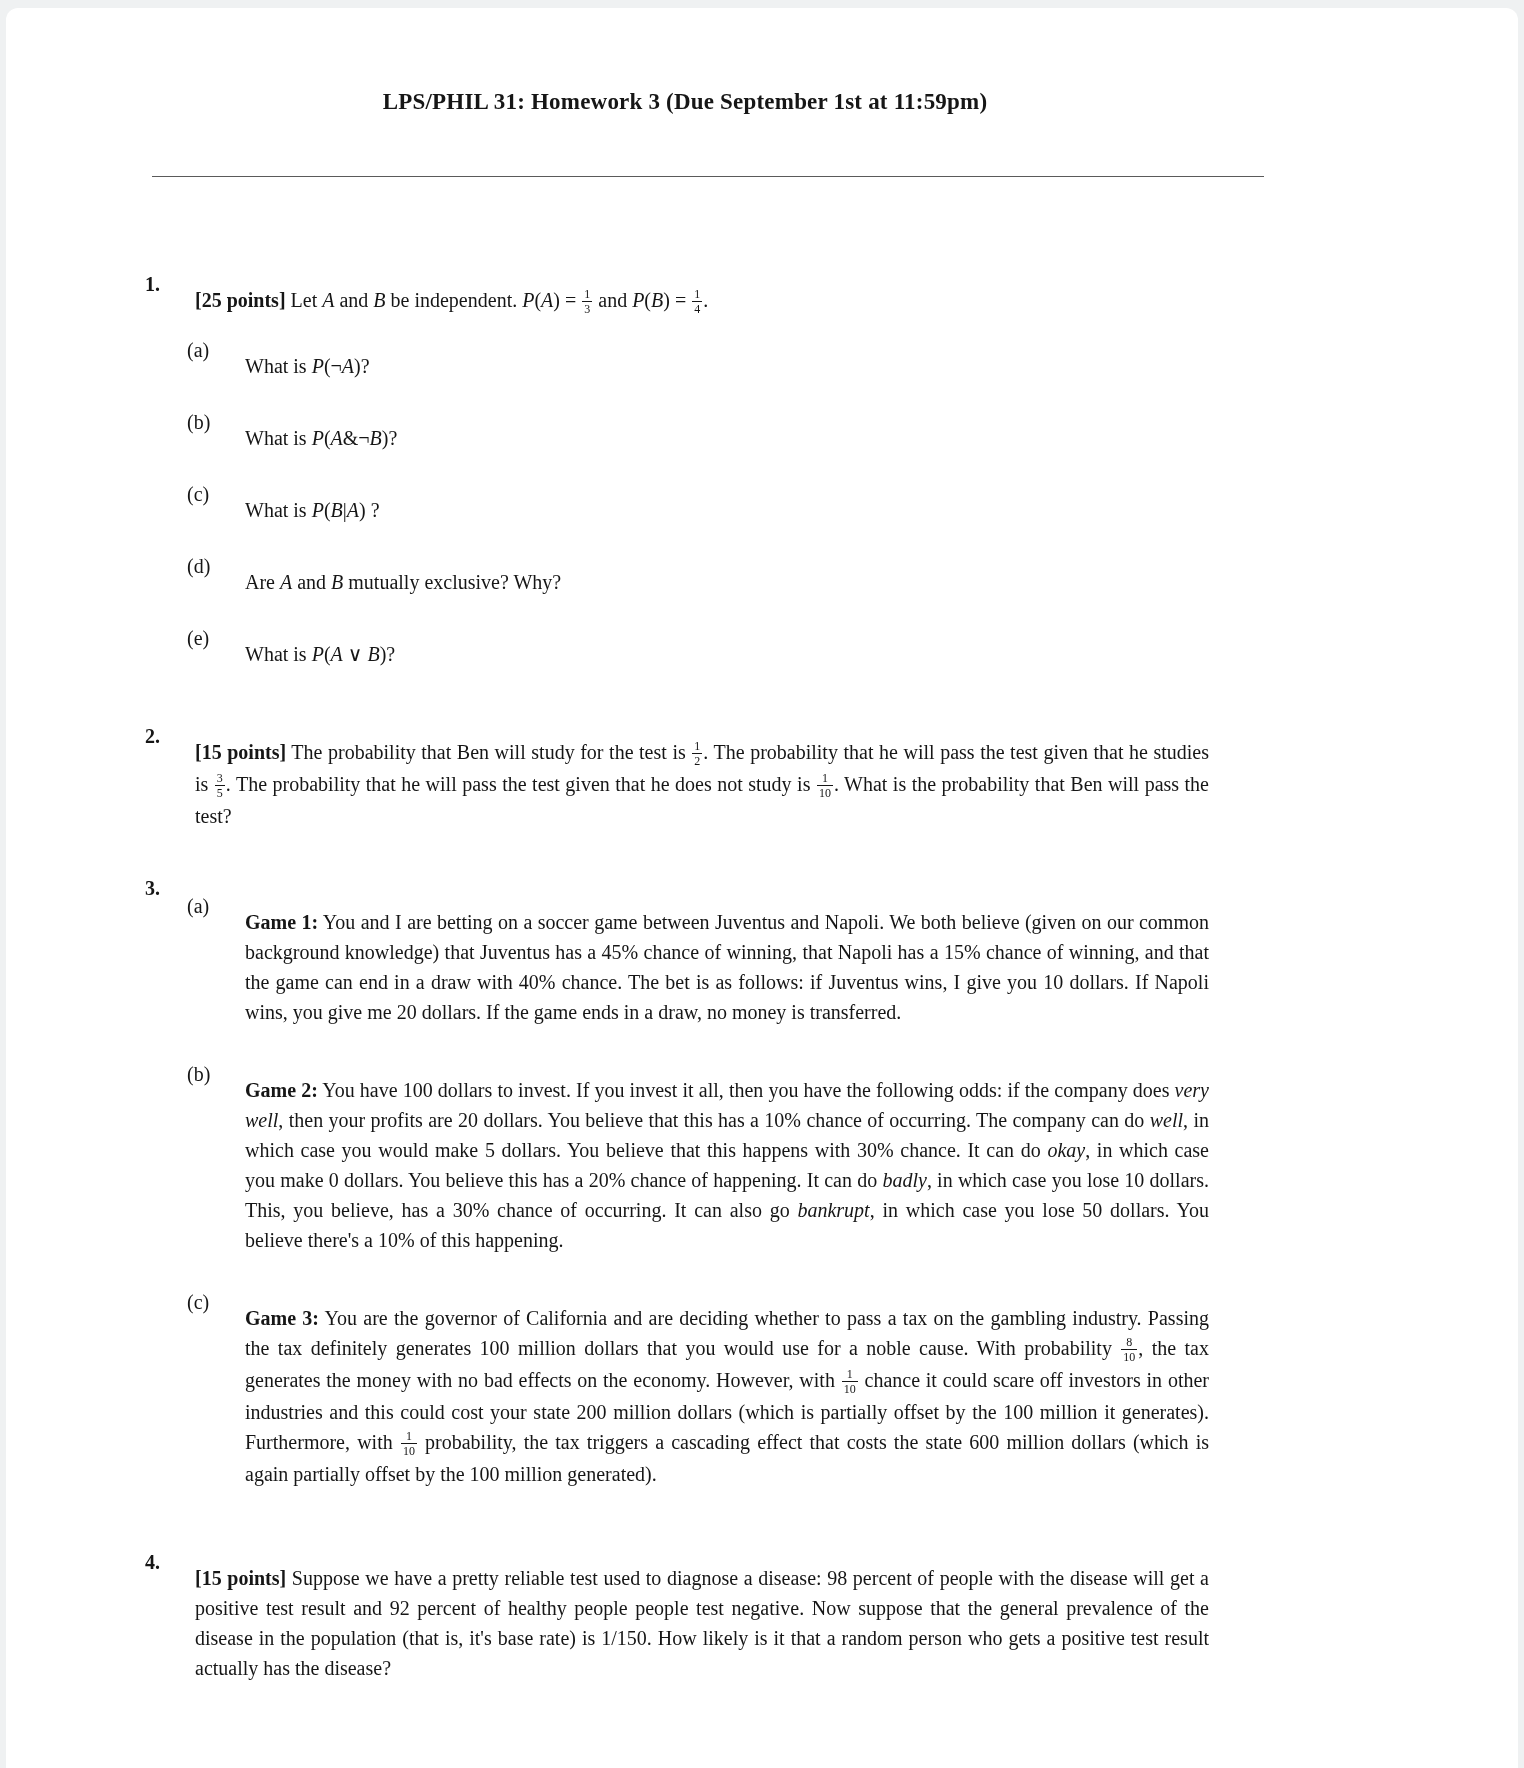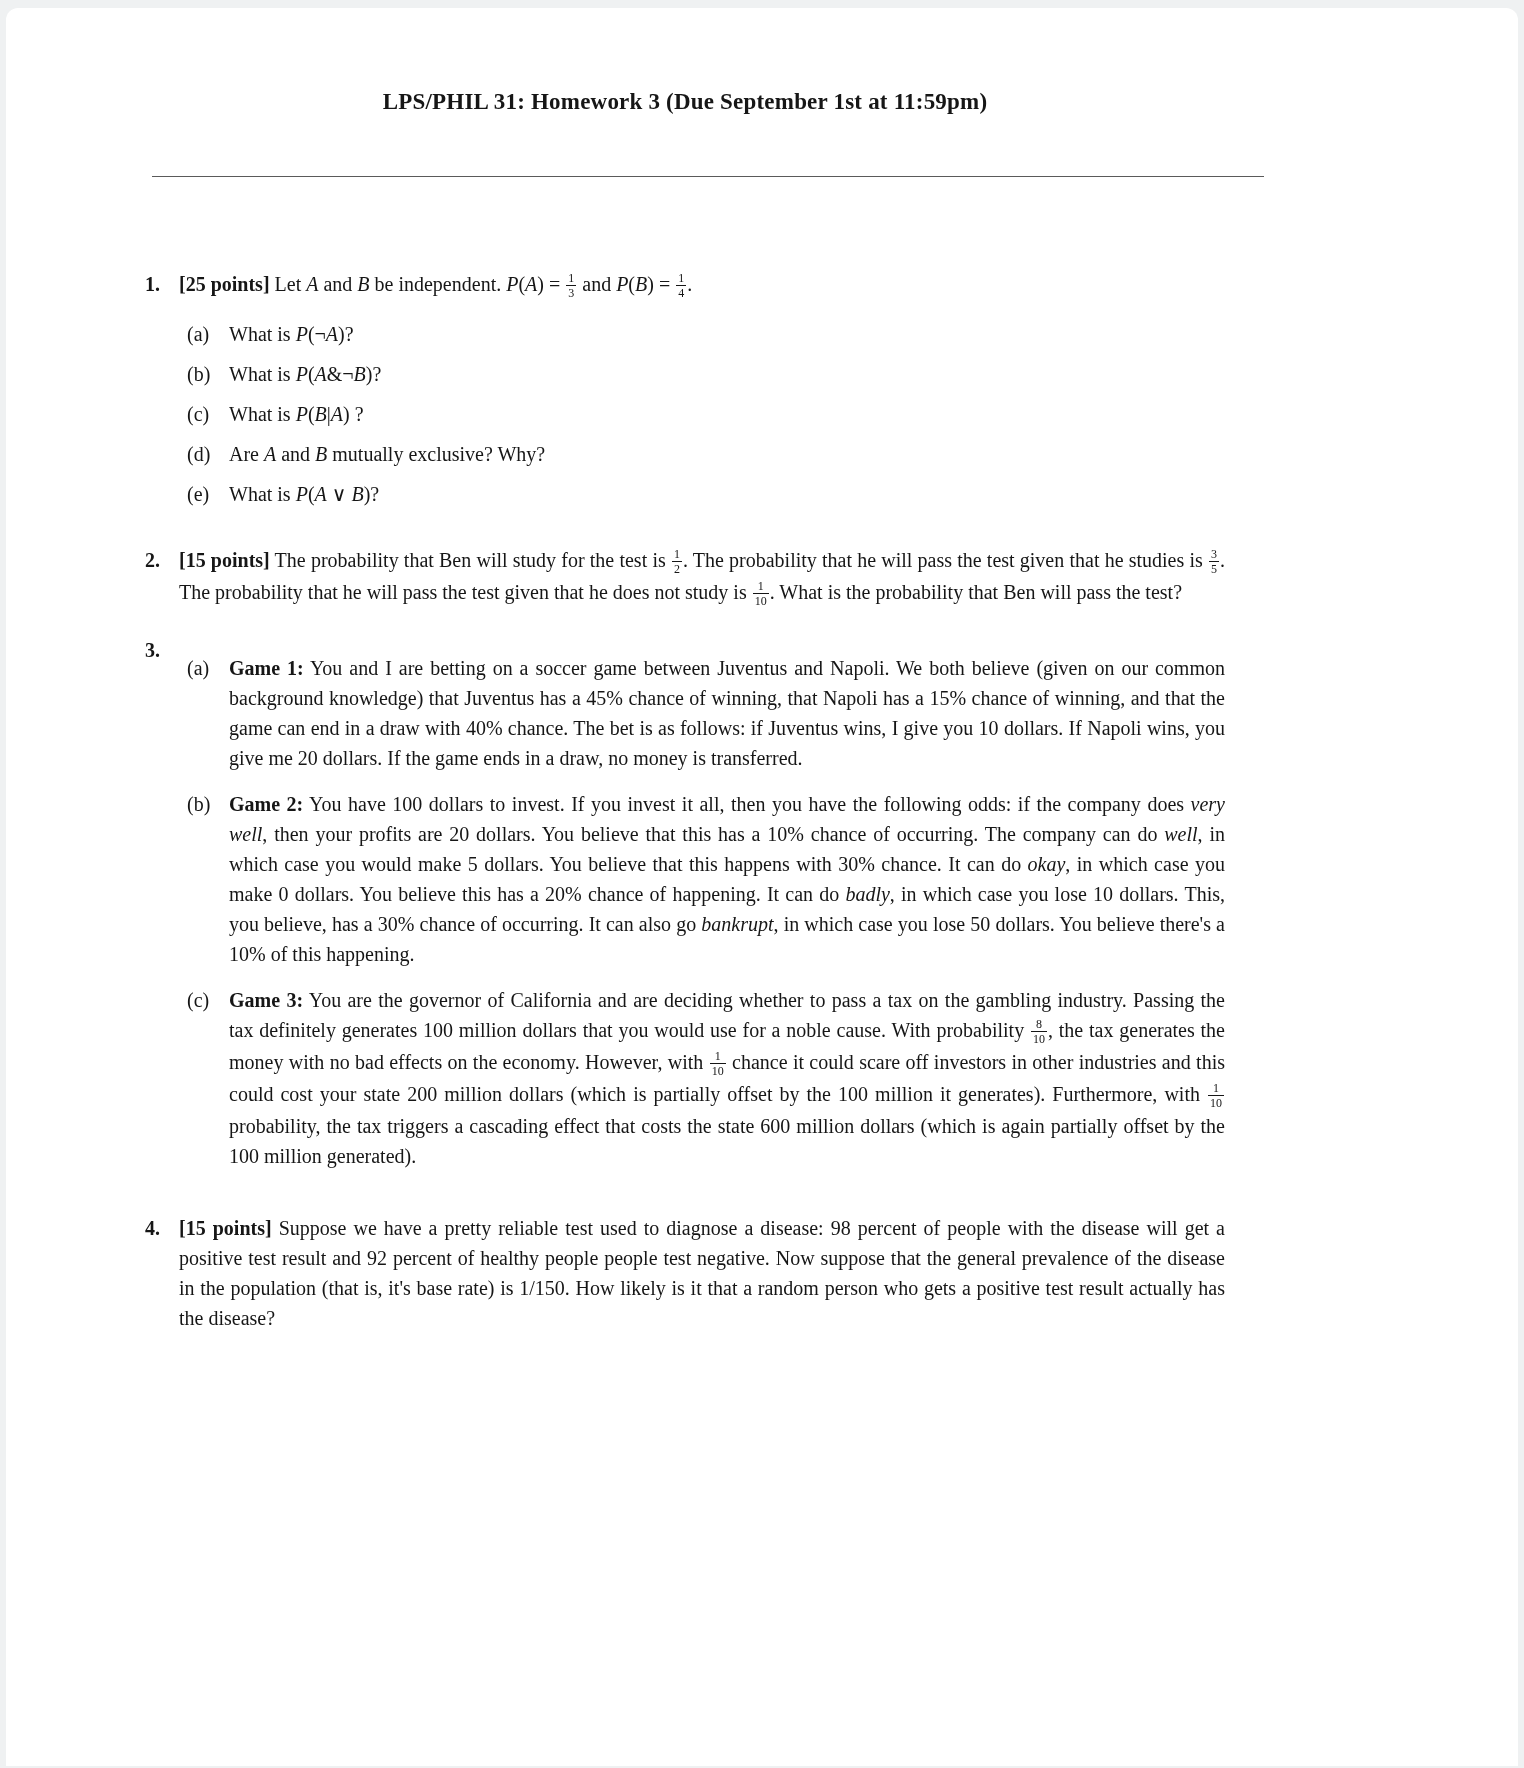--- a/index.html
+++ b/index.html
@@ -44,21 +44,21 @@
   .q {
     display: flex;
     margin-bottom: 26px;
   }
   .q-num {
     width: 34px;
     flex-shrink: 0;
     font-weight: bold;
   }
   .q-body { flex: 1; }
-  .q-text, .sub-body { margin: 0; text-align: justify; }
+  .q-text, .sub-body { margin: 16px; text-align: justify; }
   .sublist { margin-top: 18px; margin-left: 8px; }
   .sub {
     display: flex;
     margin-bottom: 10px;
   }
   .sub.game { margin-bottom: 16px; }
   .sub-label {
     width: 42px;
     flex-shrink: 0;
   }

